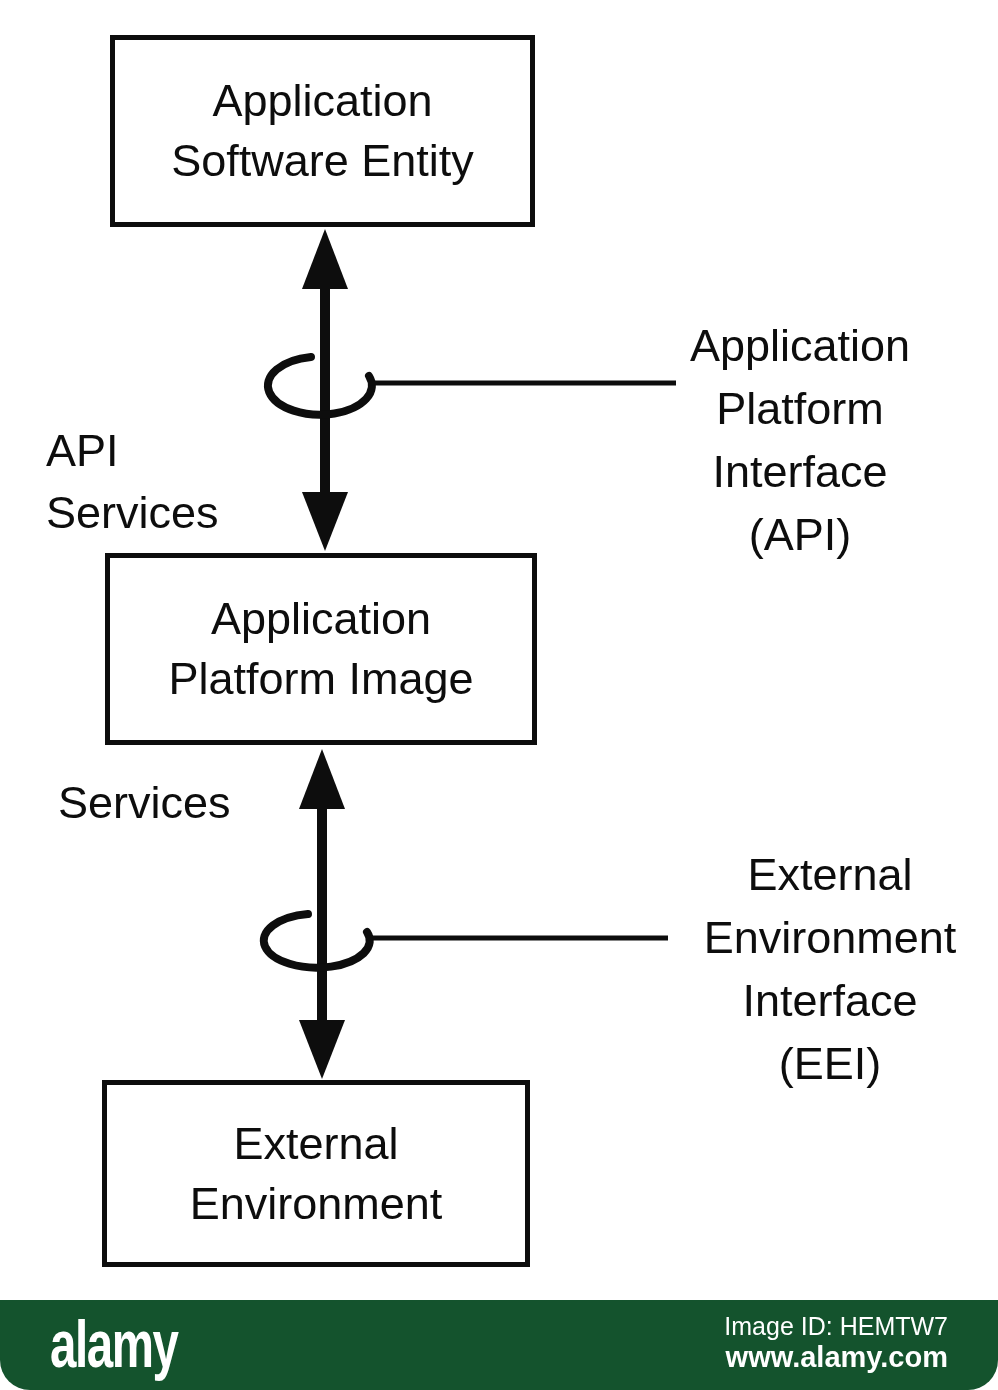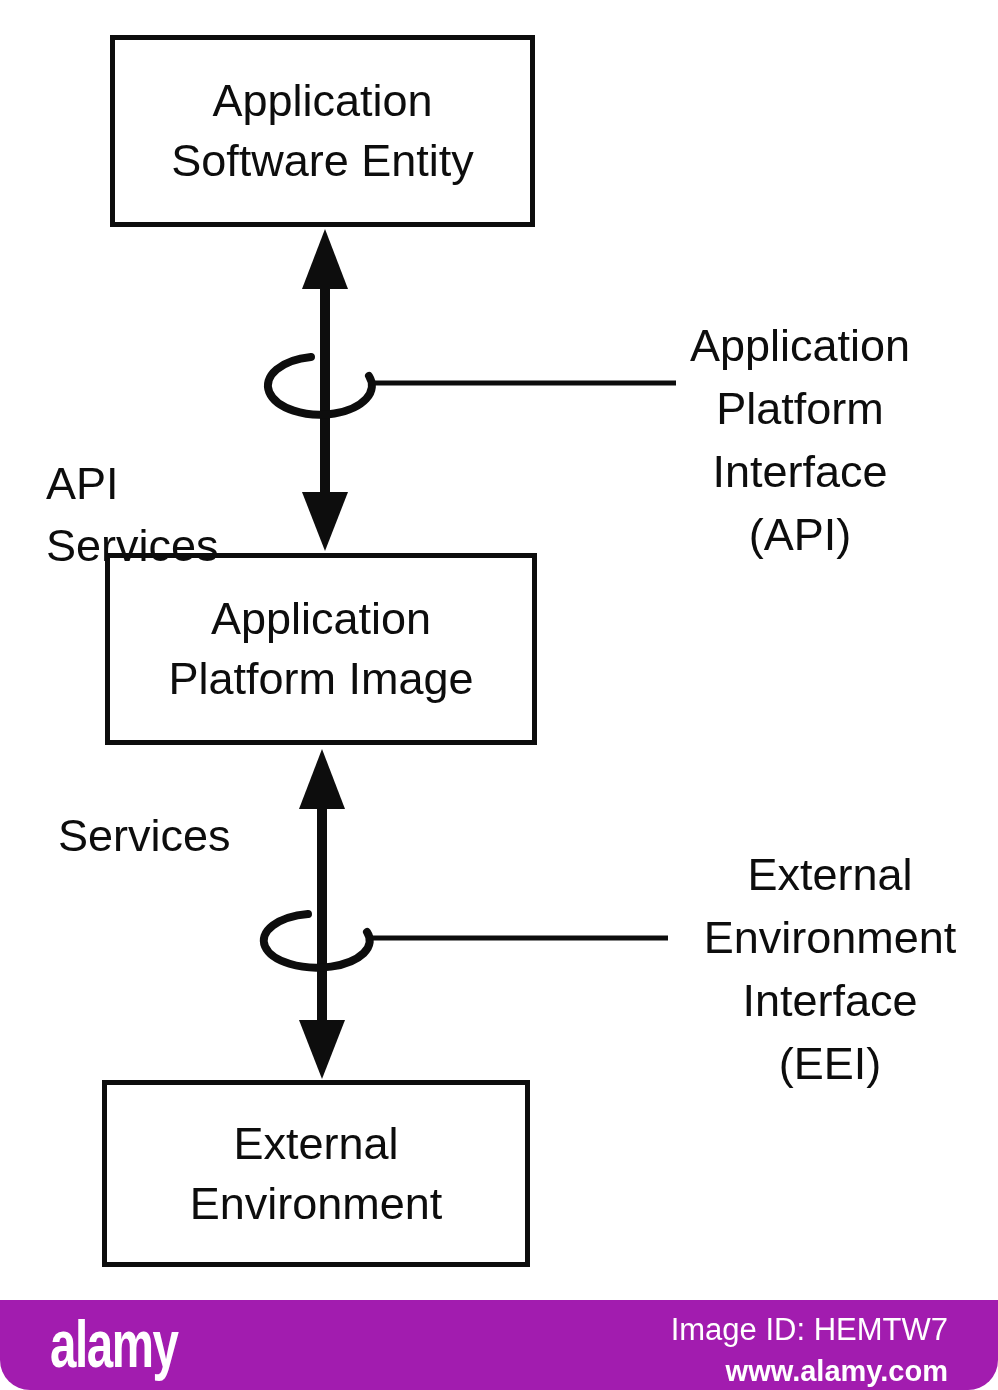--- a/index.html
+++ b/index.html
@@ -7,34 +7,34 @@
   .stage { position:relative; width:998px; height:1390px; background:#ffffff; overflow:hidden; color:#0d0d0d;border-radius:30px; }
   .art { position:absolute; left:0; top:0; width:998px; height:1390px; pointer-events:none; }
 
   .box { position:absolute; border:5px solid #0d0d0d; background:#ffffff;
          display:flex; flex-direction:column; justify-content:center; align-items:center;
          text-align:center; font-size:45px; line-height:60px; }
   .box-top { left:110px; top:35px;  width:425px; height:192px; }
   .box-mid { left:105px; top:553px; width:432px; height:192px; }
   .box-bot { left:102px; top:1080px; width:428px; height:187px; }
 
-  .side-label { position:absolute; font-size:45px; line-height:62px; text-align:left;margin-top:33px; }
+  .side-label { position:absolute; font-size:45px; line-height:62px; text-align:left; }
   .left-api { left:46px; top:420px; }
   .left-eei { left:58px; top:772px; }
 
   .right-label { position:absolute; font-size:45px; line-height:63px; text-align:center; width:360px; }
   .right-api { left:620px; top:314px; }
   .right-eei { left:650px; top:843px; }
 
-  .bar { position:absolute; left:0; top:1300px; width:998px; height:90px; background:#a21caf; color:#ffffff; }
+  .bar { position:absolute; left:0; top:1300px; width:998px; height:90px; background:#14532d; color:#ffffff; }
   .brand { position:absolute; left:50px; top:6px; font-size:66px; font-weight:bold; letter-spacing:-2px;
            transform:scaleX(0.72); transform-origin:0 0; }
   .meta { position:absolute; right:50px; top:12px; text-align:right; }
-  .meta-id { font-size:31px; font-weight:normal; }
-  .meta-url { font-size:29px; font-weight:bold; margin-top:7px; }
+  .meta-id { font-size:25px; font-weight:normal; }
+  .meta-url { font-size:29px; font-weight:bold; }
 </style>
 </head>
 <body>
 
 <div class="stage">
 
   <svg class="art" viewBox="0 0 998 1390">
 
     <g>
       <line x1="325" y1="268" x2="325" y2="515" stroke="#0d0d0d" stroke-width="10"></line>

